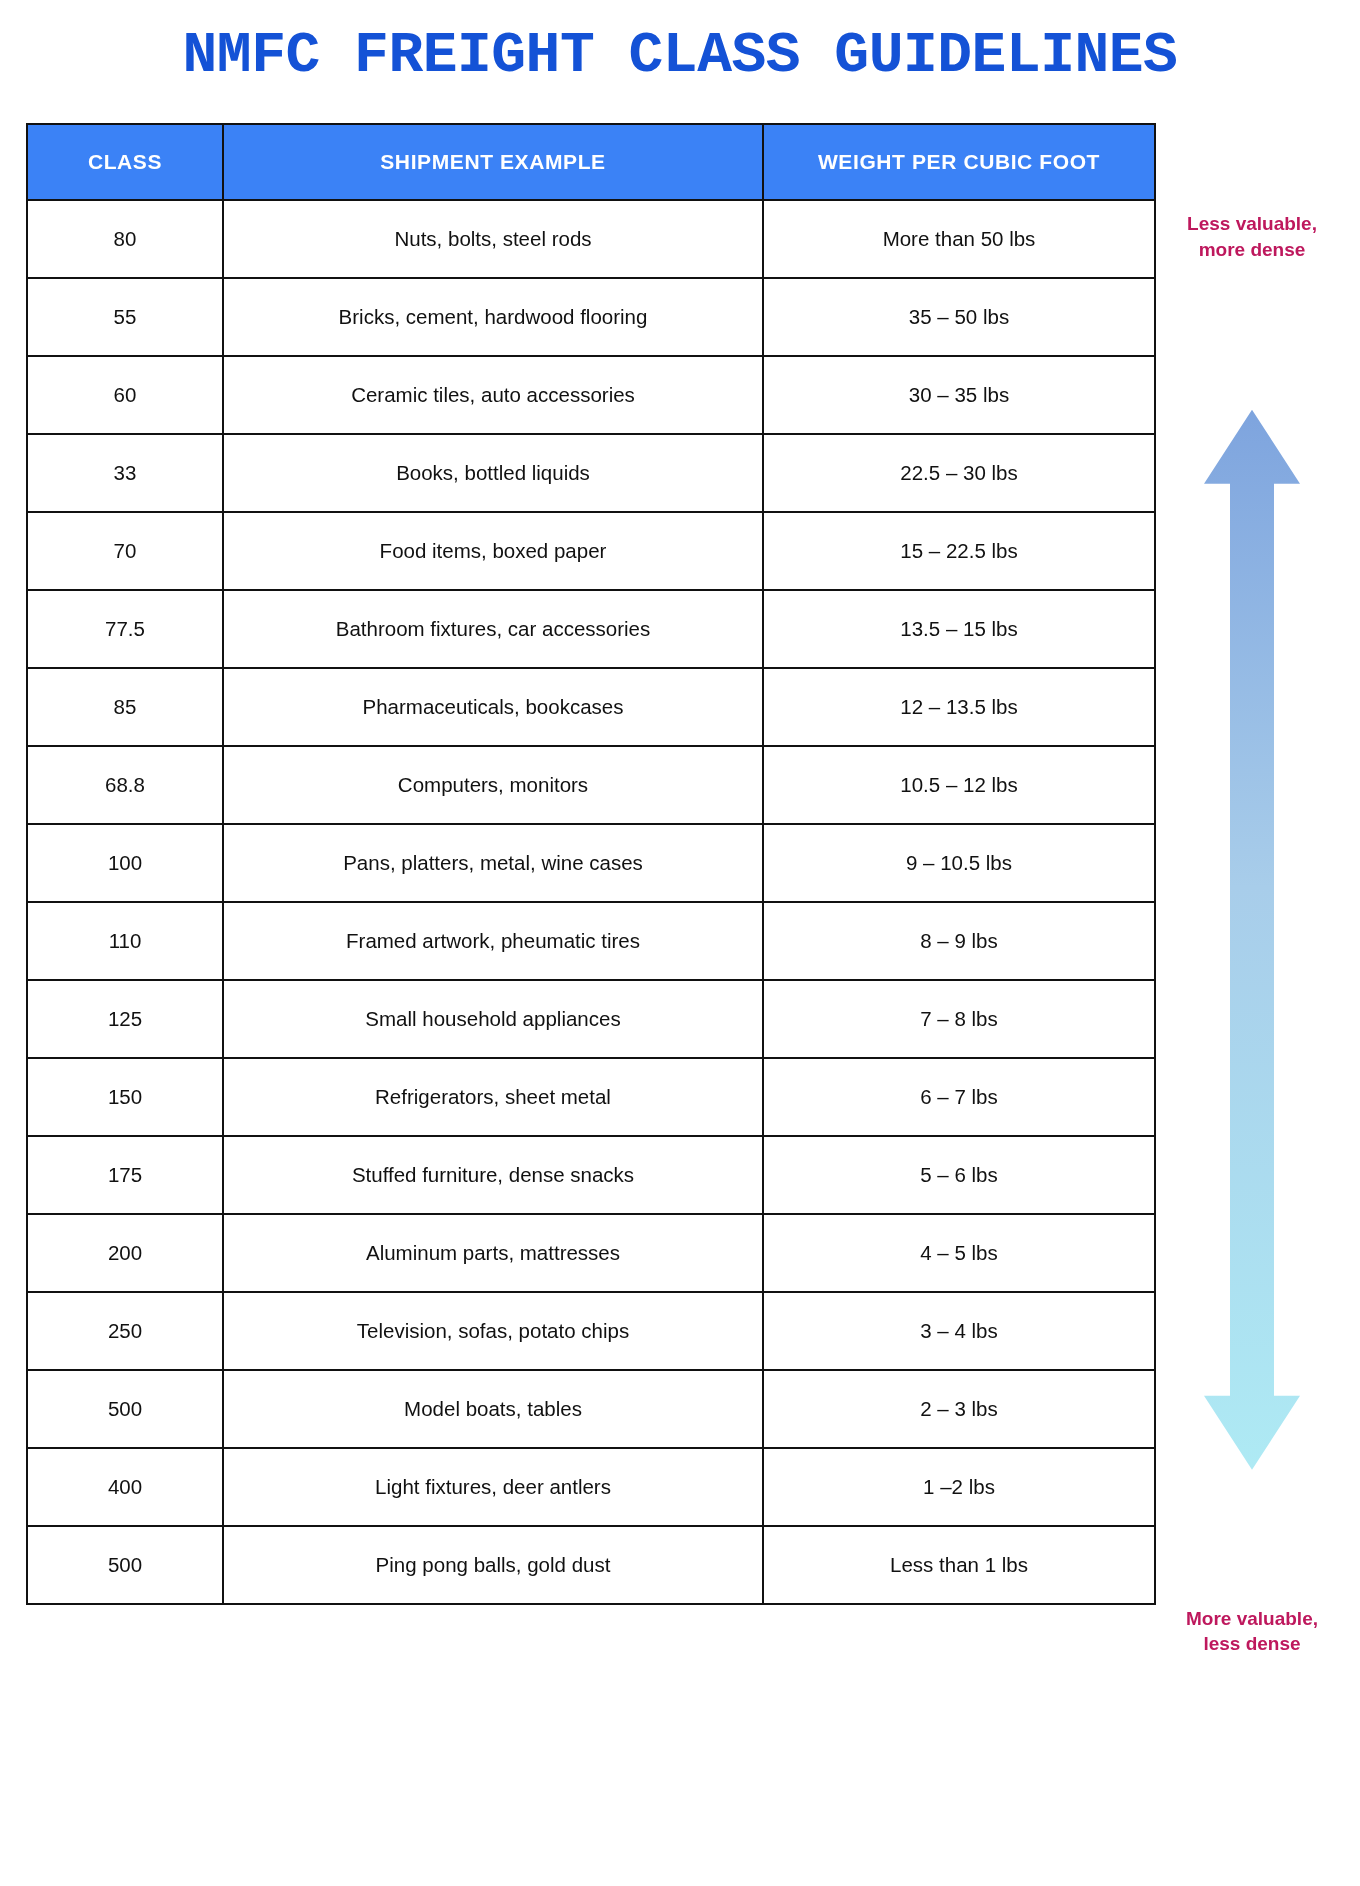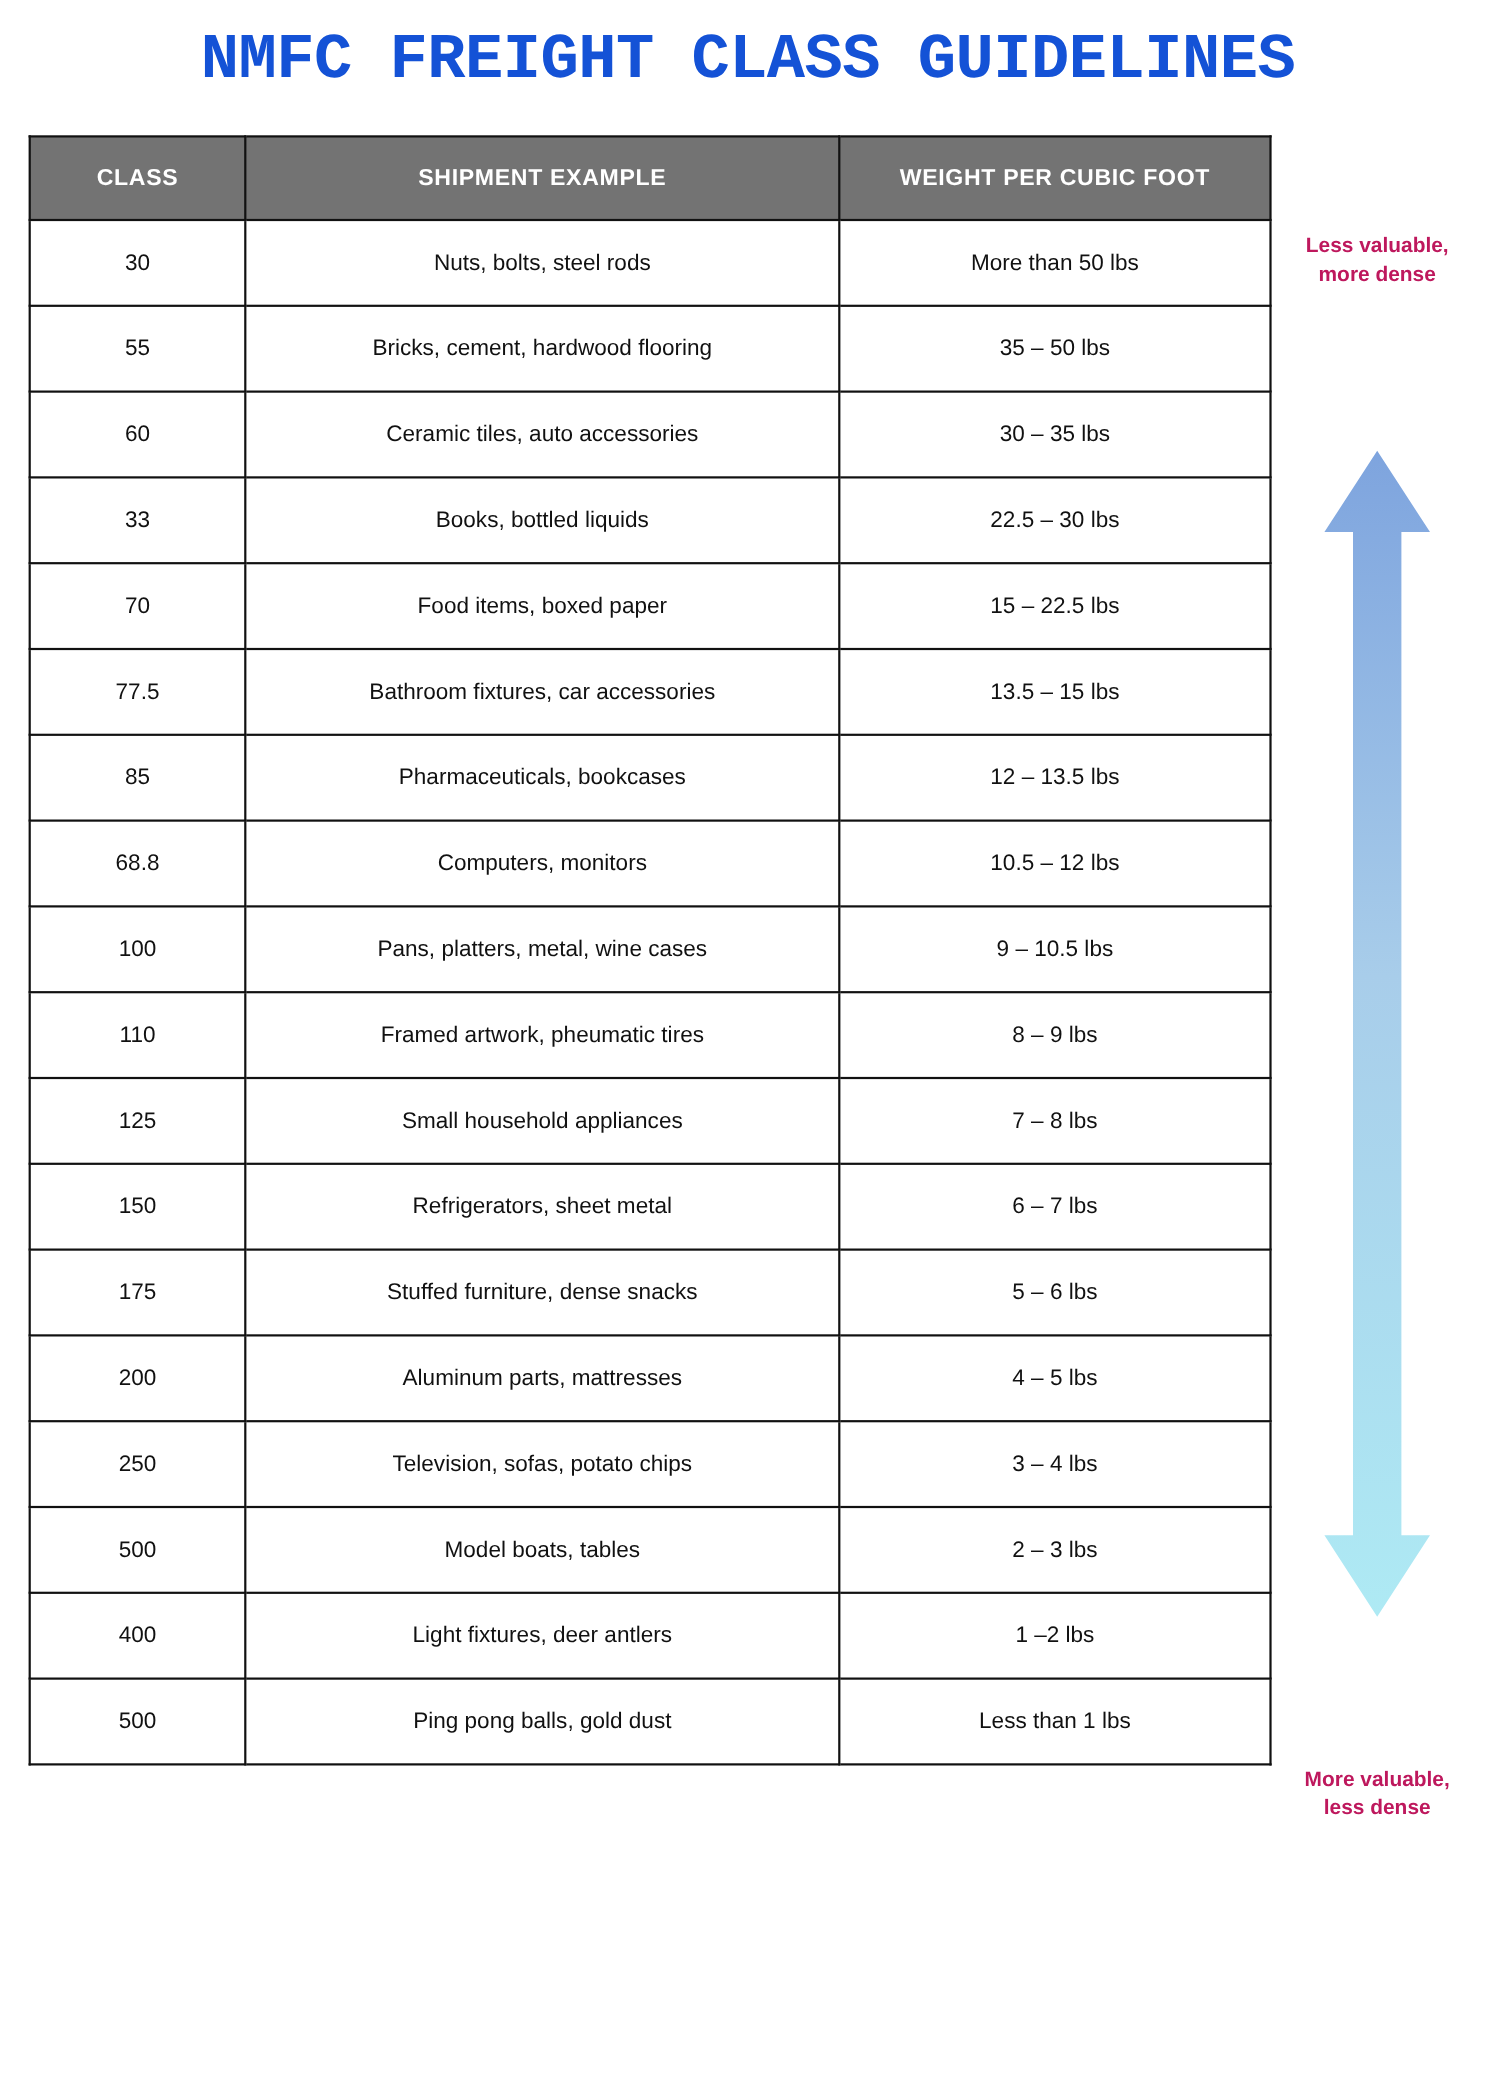--- a/index.html
+++ b/index.html
@@ -45,21 +45,21 @@
     width: 1128px;
     table-layout: fixed;
     border: 2px solid #111111;
   }
   table.guide th, table.guide td {
     border: 2px solid #111111;
     text-align: center;
     vertical-align: middle;
   }
   table.guide thead th {
-    background: #737373;
+    background: #3b82f6;
     color: #ffffff;
     font-size: 21px;
     font-weight: bold;
     letter-spacing: 0.6px;
     height: 72px;
     text-transform: uppercase;
   }
   table.guide tbody td {
     font-size: 20.5px;
     height: 74px;
@@ -116,21 +116,21 @@
       </colgroup>
       <thead>
         <tr>
           <th>CLASS</th>
           <th>SHIPMENT EXAMPLE</th>
           <th>WEIGHT PER CUBIC FOOT</th>
         </tr>
       </thead>
       <tbody>
         <tr>
-          <td>30</td>
+          <td>80</td>
           <td>Nuts, bolts, steel rods</td>
           <td>More than 50 lbs</td>
         </tr>
         <tr>
           <td>55</td>
           <td>Bricks, cement, hardwood flooring</td>
           <td>35 – 50 lbs</td>
         </tr>
         <tr>
           <td>60</td>

